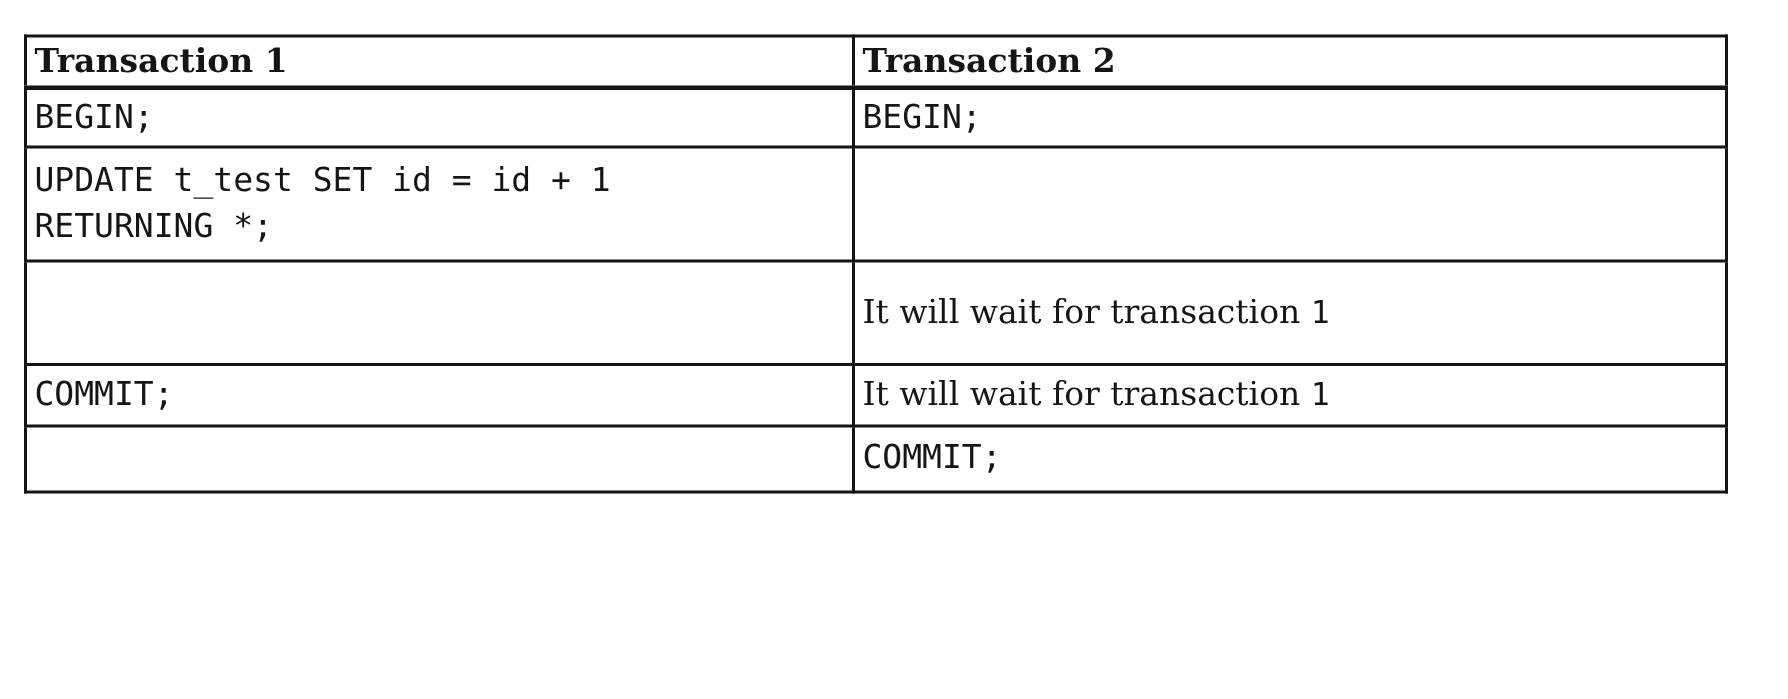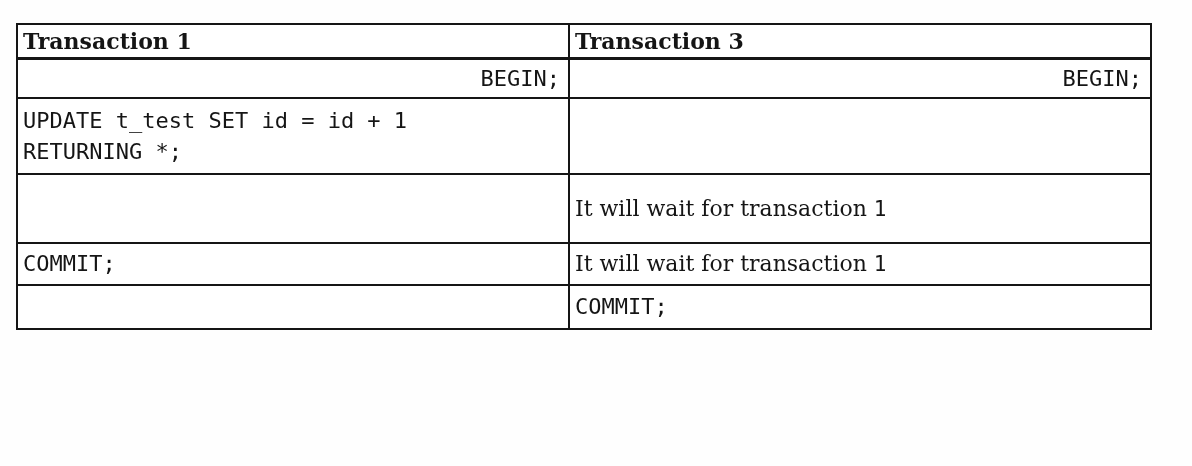--- a/index.html
+++ b/index.html
@@ -47,40 +47,40 @@
     font-size: 22px;
     line-height: 1.5;
     white-space: pre-wrap;
   }
   .tx-table td .num {
     font-family: "DejaVu Sans Mono", "Liberation Mono", monospace;
     font-size: 21px;
   }
   
   thead tr            { height: 34px; }
-  tbody tr:nth-child(1) { height: 35px; text-align: right; }
+  tbody tr:nth-child(1) { height: 35px; }
   tbody tr:nth-child(2) { height: 76px; }
   tbody tr:nth-child(3) { height: 69px; }
   tbody tr:nth-child(4) { height: 41px; }
   tbody tr:nth-child(5) { height: 44px; }
   tbody tr:nth-child(6) { height: 79px; }
   tbody tr:nth-child(7) { height: 42px; }
 </style>
 </head>
 <body>
 
 <table class="tx-table">
   <colgroup>
     <col class="c1">
     <col class="c2">
   </colgroup>
   <thead>
     <tr>
       <th>Transaction 1</th>
-      <th>Transaction 3</th>
+      <th>Transaction 2</th>
     </tr>
   </thead>
   <tbody>
       <tr>
         <td class="code">BEGIN;</td>
         <td class="code">BEGIN;</td>
       </tr>
       <tr>
         <td class="code">UPDATE t_test SET id = id + 1
 RETURNING *;</td>

